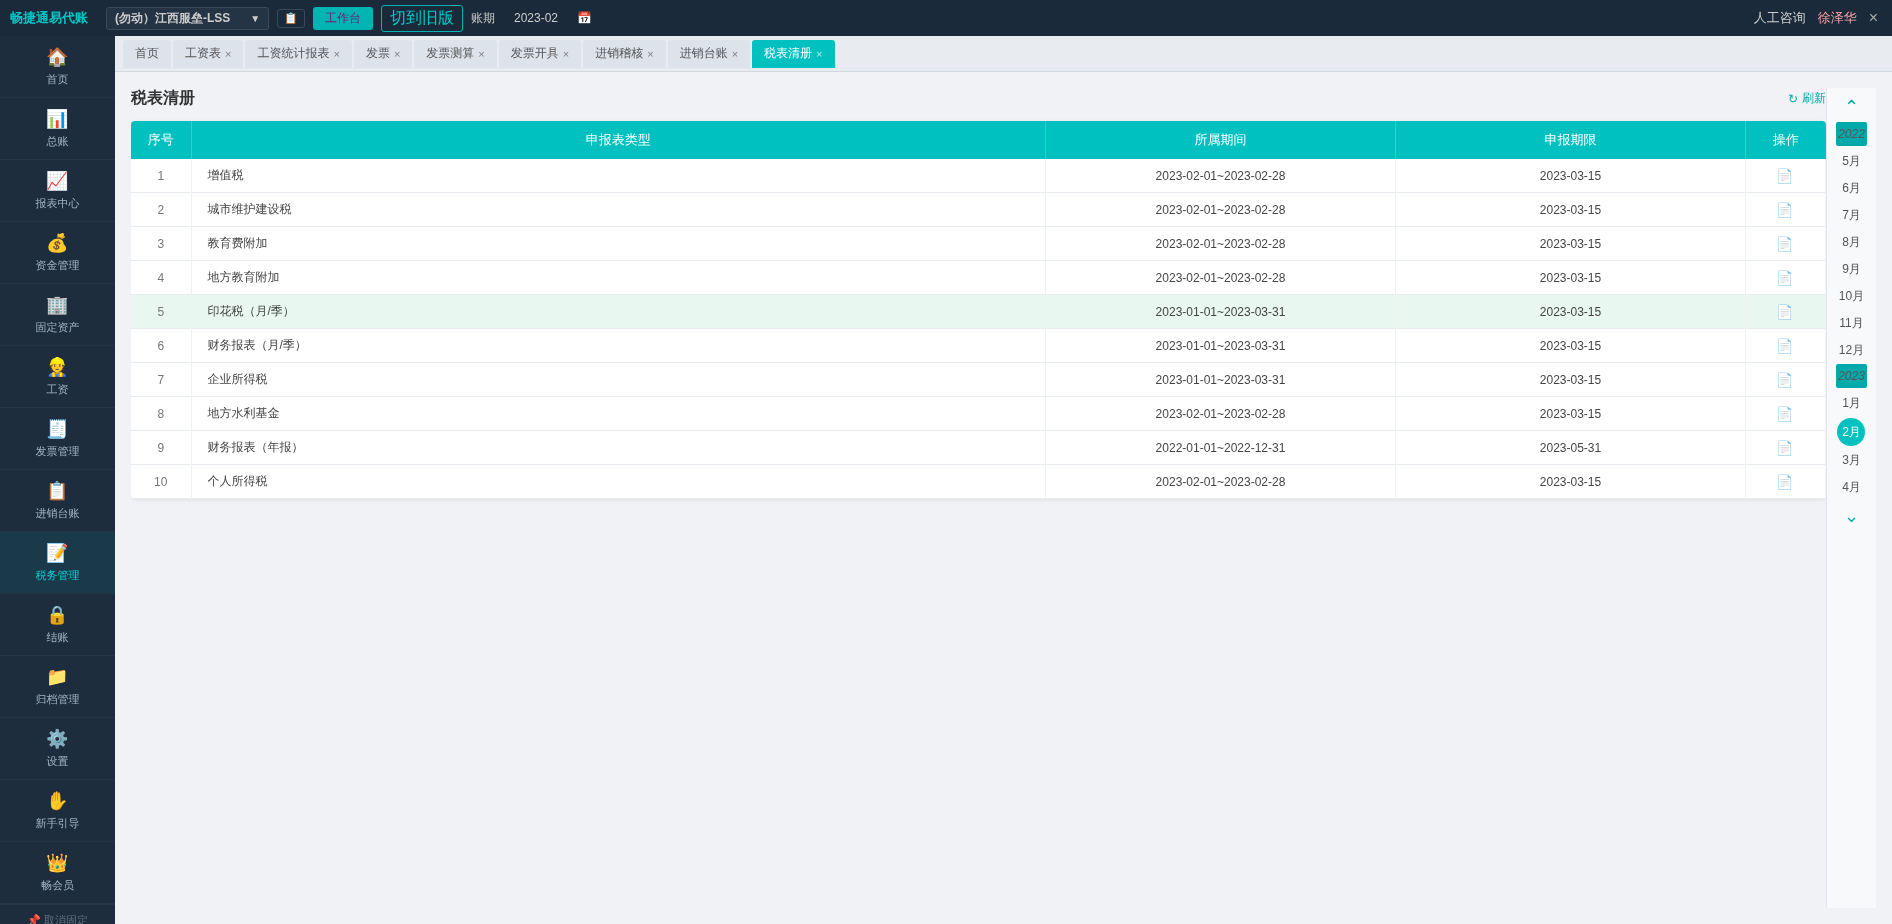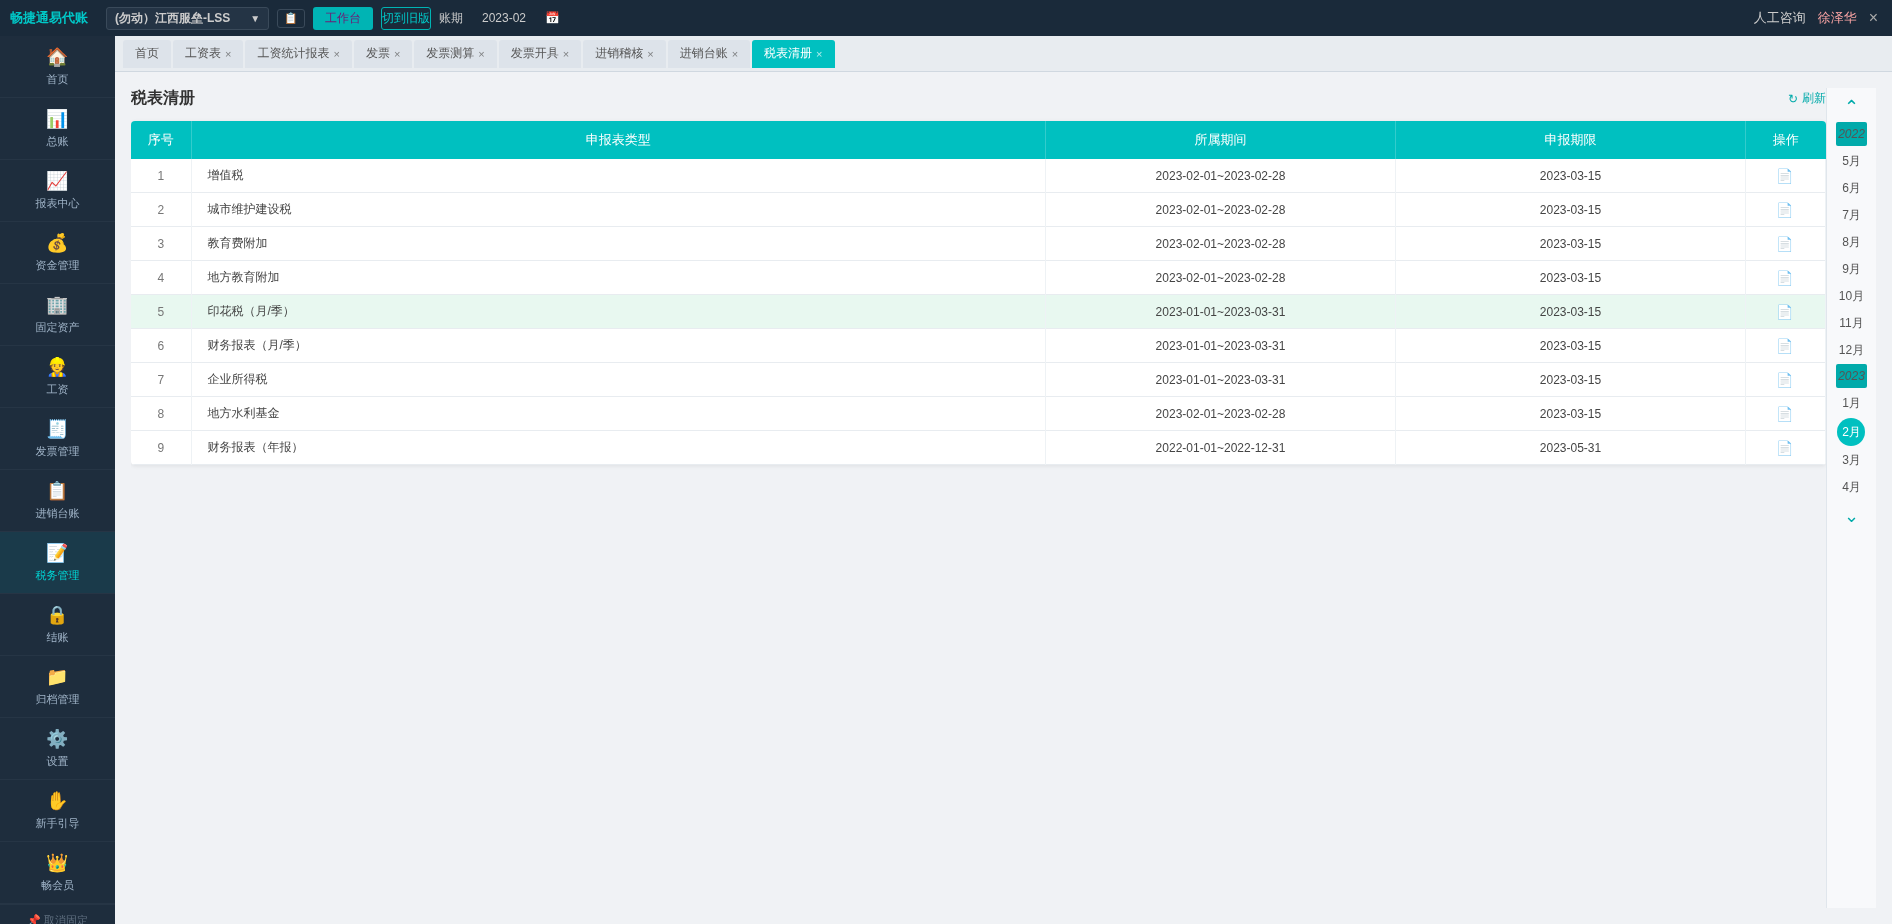--- a/index.html
+++ b/index.html
@@ -5,21 +5,21 @@
     * { margin: 0; padding: 0; box-sizing: border-box; }
     body { font-family: 'Microsoft YaHei', Arial, sans-serif; font-size: 13px; background: #f0f2f5; color: #333; display: flex; flex-direction: column; height: 100vh; overflow: hidden; }
 
     
     .top-bar { height: 36px; background: #1a2a3a; display: flex; align-items: center; padding: 0 10px; color: #ccc; font-size: 12px; gap: 8px; flex-shrink: 0; }
     .top-bar .logo { color: #00c8c8; font-weight: bold; font-size: 13px; margin-right: 10px; font-family: Liberation Serif, serif; }
     .top-bar .company-selector { display: flex; align-items: center; background: #243445; border: 1px solid #3a4a5a; border-radius: 3px; padding: 2px 8px; color: #ccc; font-size: 12px; gap: 20px; cursor: pointer; font-weight: bold; }
     .top-bar .company-selector .arrow { font-size: 10px; }
     .top-bar .icon-btn { background: none; border: 1px solid #3a4a5a; border-radius: 3px; color: #ccc; padding: 2px 6px; cursor: pointer; font-size: 11px; }
     .top-bar .workbench-btn { background: #00b4b4; border: none; border-radius: 3px; color: #701a75; padding: 3px 12px; cursor: pointer; font-size: 12px; }
-    .top-bar .switch-btn { background: none; border: 1px solid #00b4b4; border-radius: 3px; color: #00c8c8; padding: 2px 0; cursor: pointer; font-size: 12px; }
+    .top-bar .switch-btn { background: none; border: 1px solid #00b4b4; border-radius: 3px; color: #00c8c8; padding: 2px 8px; cursor: pointer; font-size: 16px; }
     .top-bar .period { color: #ccc; font-size: 12px; display: flex; align-items: center; gap: 19px; }
     .top-bar .spacer { flex: 1; }
     .top-bar .user-area { display: flex; align-items: center; gap: 12px; color: #ccc; font-size: 13px; }
     .top-bar .close-btn { color: #aaa; cursor: pointer; font-size: 16px; padding: 0 4px; }
 
     
     .main-layout { display: flex; flex: 1; overflow: hidden; }
 
     
     .sidebar { width: 115px; background: #1e2d3d; color: #a0b4c8; display: flex; flex-direction: column; flex-shrink: 0; overflow-y: auto; }
@@ -286,20 +286,27 @@
     <td>2023-03-15</td>
     <td><span class="action-btn">📄</span></td>
   </tr>
               <tr>
     <td>9</td>
     <td class="name-col">财务报表（年报）</td>
     <td>2022-01-01~2022-12-31</td>
     <td>2023-05-31</td>
     <td><span class="action-btn">📄</span></td>
   </tr>
+              <tr>
+    <td>10</td>
+    <td class="name-col">个人所得税</td>
+    <td>2023-02-01~2023-02-28</td>
+    <td>2023-03-15</td>
+    <td><span class="action-btn">📄</span></td>
+  </tr>
             </tbody>
         </table>
       </div>
 
       <div class="calendar-panel">
         <div class="nav-btn">⌃</div>
         <div id="calendar-months">
             <div class="month-item year-label">2022</div>
             <div class="month-item">5月</div>
             <div class="month-item">6月</div>

